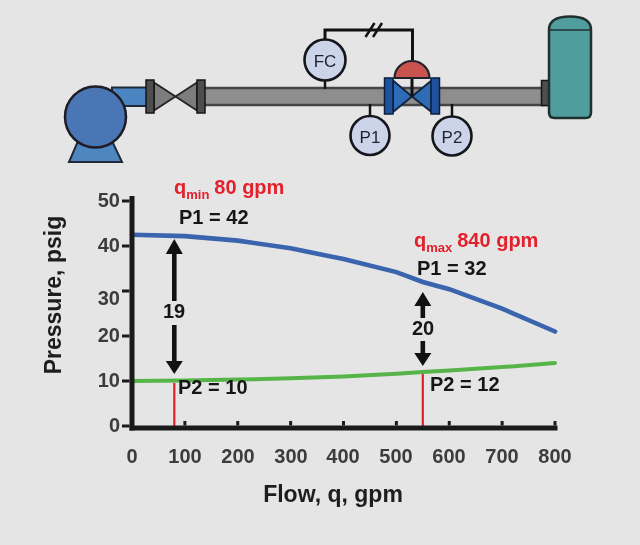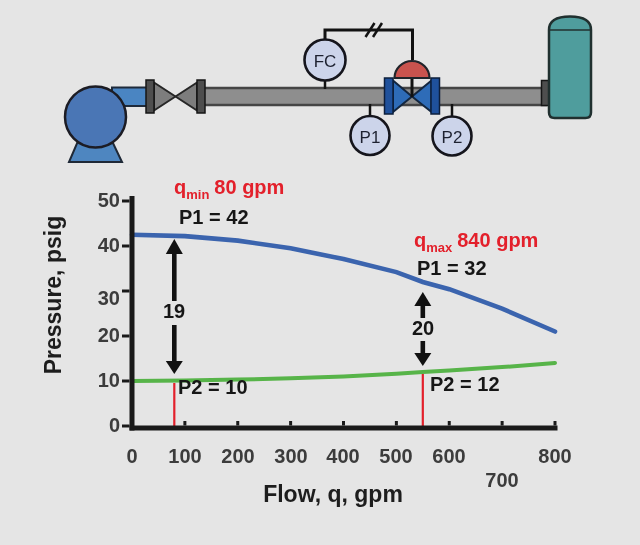--- a/index.html
+++ b/index.html
@@ -111,21 +111,21 @@
   <div class="lbl ytick" style="left:86px;top:370px;">10</div>
   <div class="lbl ytick" style="left:86px;top:415px;">0</div>
 
   <div class="lbl xtick" style="left:132px;top:446px;">0</div>
   <div class="lbl xtick" style="left:185px;top:446px;">100</div>
   <div class="lbl xtick" style="left:238px;top:446px;">200</div>
   <div class="lbl xtick" style="left:291px;top:446px;">300</div>
   <div class="lbl xtick" style="left:343px;top:446px;">400</div>
   <div class="lbl xtick" style="left:396px;top:446px;">500</div>
   <div class="lbl xtick" style="left:449px;top:446px;">600</div>
-  <div class="lbl xtick" style="left:502px;top:446px;margin-top:24px;">700</div>
+  <div class="lbl xtick" style="left:502px;top:446px;">700</div>
   <div class="lbl xtick" style="left:555px;top:446px;">800</div>
 
   <div class="lbl axis-title-y" style="left:-57px;top:283px;">Pressure, psig</div>
   <div class="lbl axis-title-x" style="left:333px;top:482px;">Flow, q, gpm</div>
 
   <div class="lbl ann red" style="left:174px;top:177px;">
     <span>q</span><sub>min</sub><span class="qrest">80 gpm</span>
   </div>
   <div class="lbl ann" style="left:179px;top:207px;">P1 = 42</div>
   <div class="lbl ann center" style="left:174px;top:301px;">19</div>

